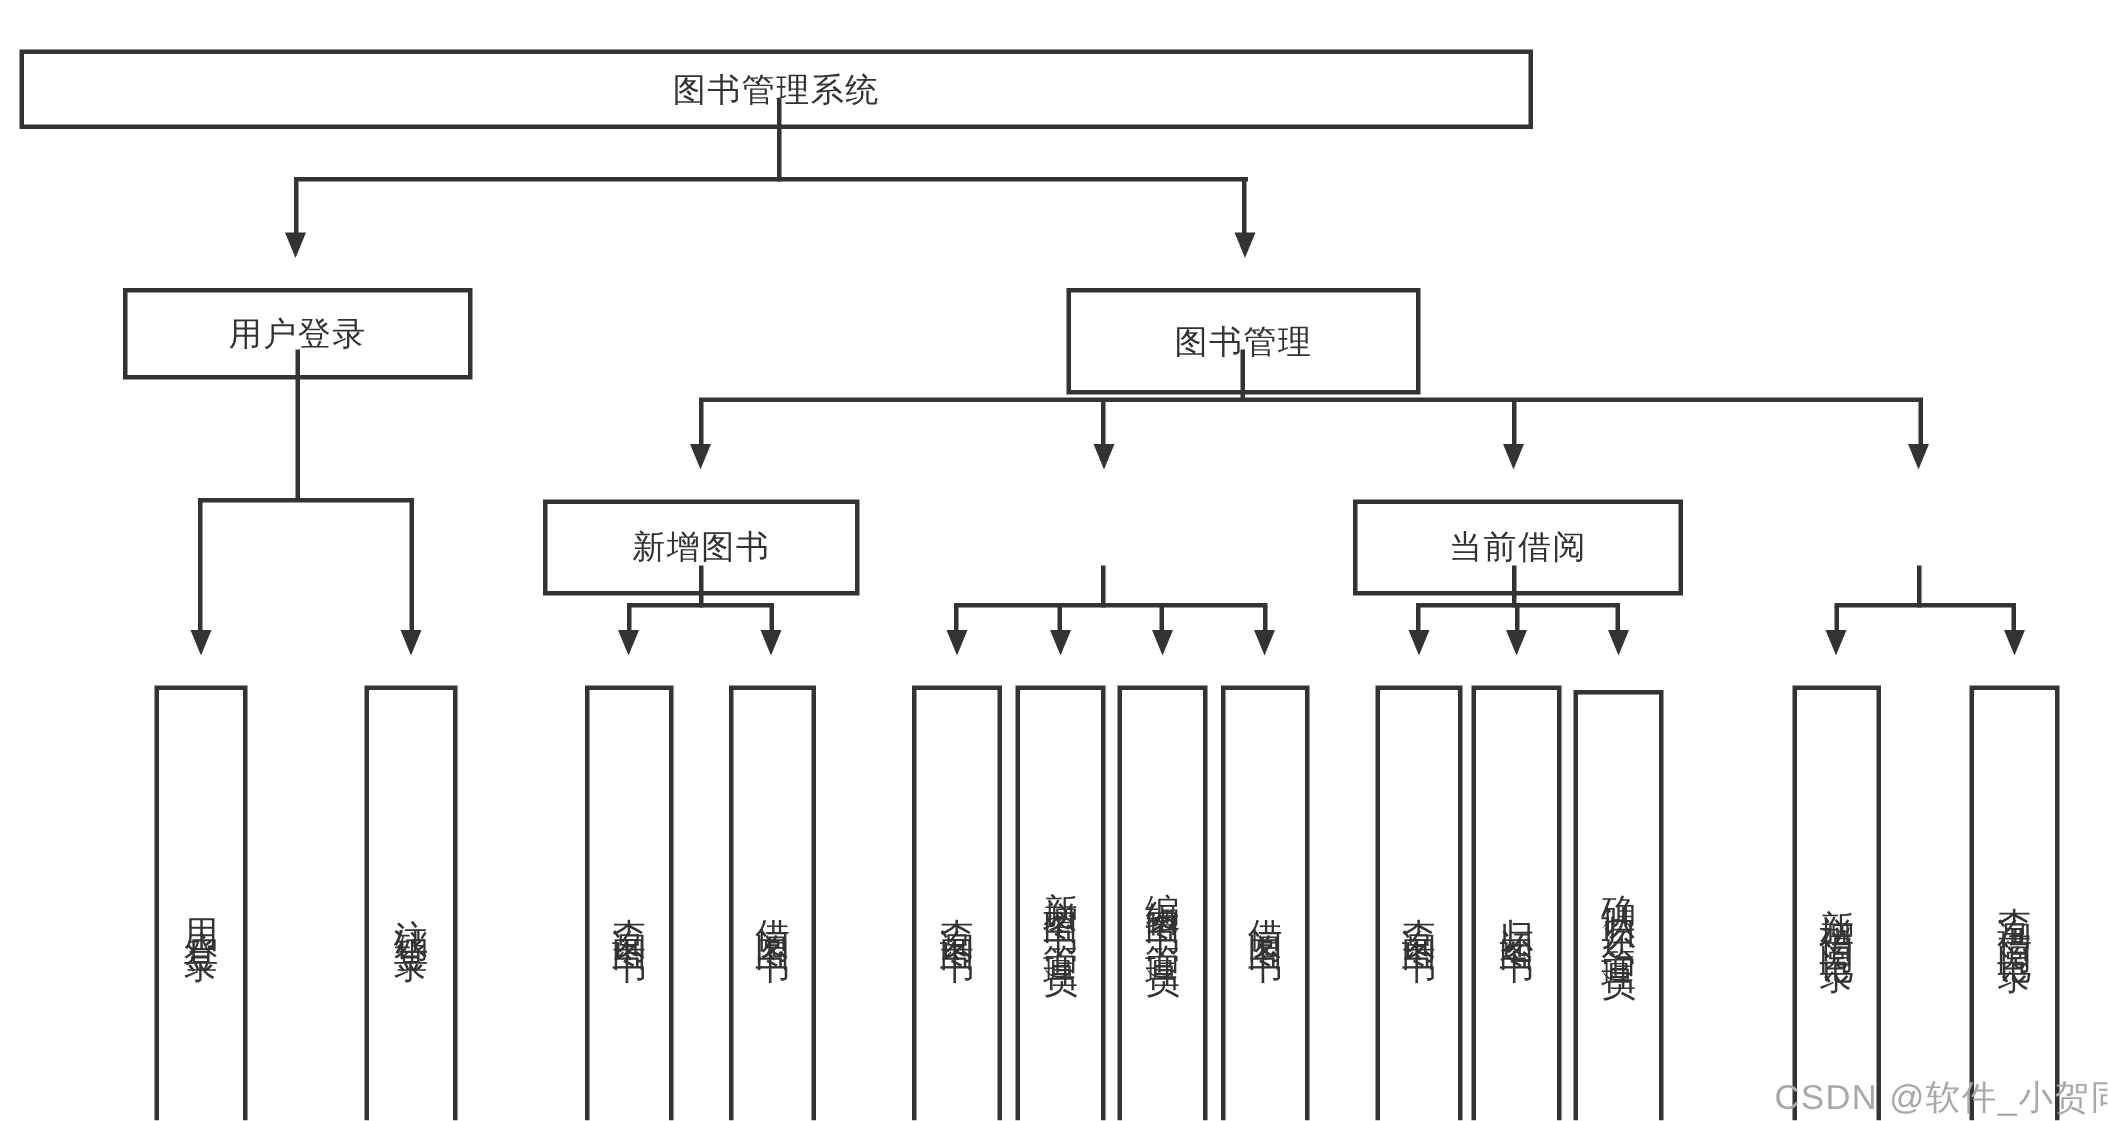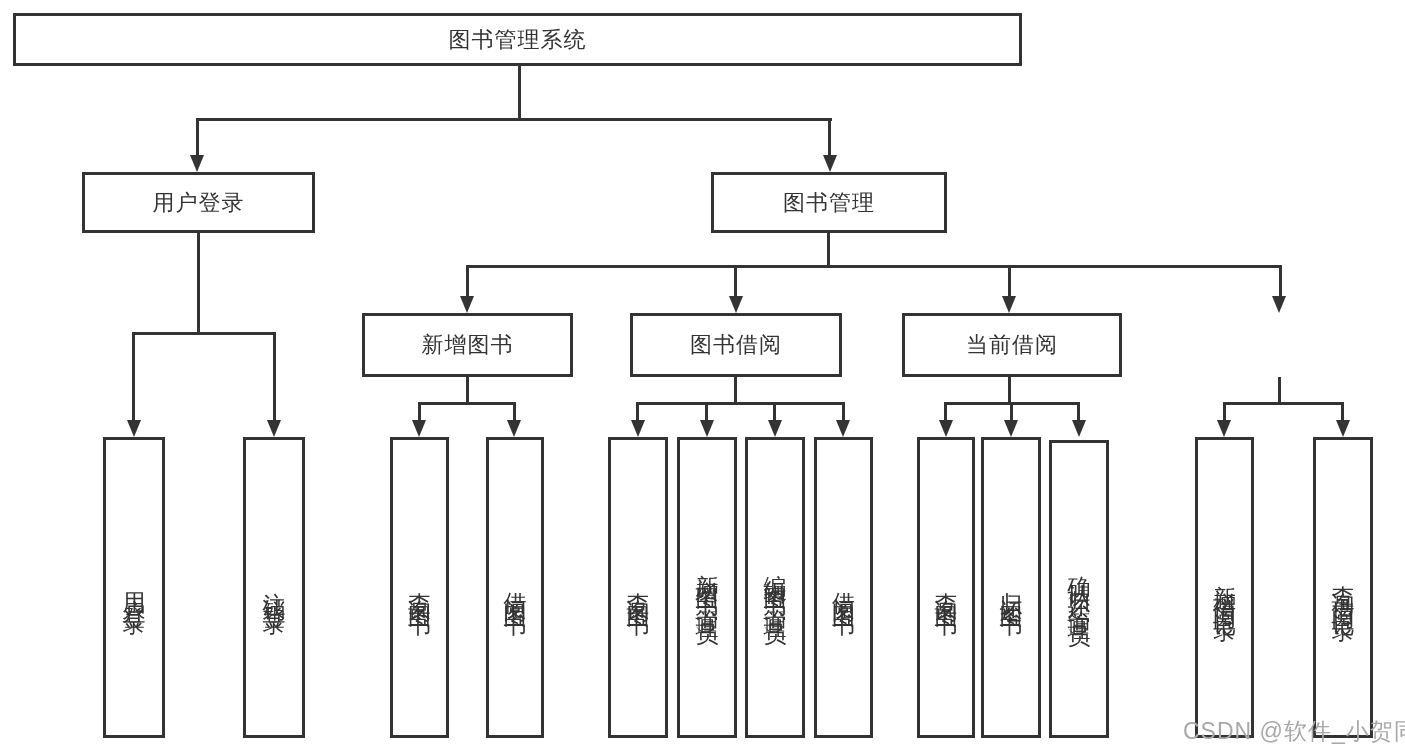--- a/index.html
+++ b/index.html
@@ -3,21 +3,21 @@
 <meta charset="utf-8">
 <style>
   html,body{margin:0;padding:0;background:#fff;}
   .canvas{
     position:relative;width:1405px;height:747px;background:#fff;overflow:hidden;
     font-family:"Liberation Sans","DejaVu Sans",sans-serif;color:#333;
   }
   .nbox{
     position:absolute;border:3px solid #333;background:#fff;box-sizing:border-box;
     display:flex;align-items:center;justify-content:center;
-    font-size:22px;color:#333;letter-spacing:1px;
+    font-size:22px;color:#333;letter-spacing:1px;margin-top:20px;
   }
   .vbox span{
     writing-mode:vertical-rl;text-orientation:mixed;
     font-size:23px;letter-spacing:7px;line-height:1;white-space:nowrap;
   }
   .line{position:absolute;background:#333;}
   .arrow{
     position:absolute;width:0;height:0;
     border-left:7px solid transparent;border-right:7px solid transparent;
     border-top:17px solid #333;
@@ -39,21 +39,21 @@
   <div class="line" style="left:518px;top:66px;width:3px;height:55px;"></div>
   <div class="line" style="left:196px;top:118px;width:636px;height:3px;"></div>
   <div class="line" style="left:196px;top:120px;width:3px;height:40px;"></div>
   <div class="arrow" style="left:190px;top:155px;"></div>
   <div class="line" style="left:828px;top:120px;width:3px;height:40px;"></div>
   <div class="arrow" style="left:823px;top:155px;"></div>
 
   <div class="nbox" style="left:82px;top:172px;width:233px;height:61px;">
     <span>用户登录</span>
   </div>
-  <div class="nbox" style="left:711px;top:172px;width:236px;height:61px;">
+  <div class="nbox" style="left:711px;top:172px;width:236px;height:71px;">
     <span>图书管理</span>
   </div>
 
   <div class="line" style="left:197px;top:233px;width:3px;height:101px;"></div>
   <div class="line" style="left:132px;top:332px;width:144px;height:3px;"></div>
   <div class="line" style="left:132px;top:334px;width:3px;height:90px;"></div>
   <div class="arrow" style="left:127px;top:420px;"></div>
   <div class="line" style="left:273px;top:334px;width:3px;height:90px;"></div>
   <div class="arrow" style="left:267px;top:420px;"></div>
 
@@ -63,23 +63,20 @@
   <div class="arrow" style="left:460px;top:296px;"></div>
   <div class="line" style="left:734px;top:267px;width:3px;height:35px;"></div>
   <div class="arrow" style="left:729px;top:296px;"></div>
   <div class="line" style="left:1008px;top:267px;width:3px;height:35px;"></div>
   <div class="arrow" style="left:1002px;top:296px;"></div>
   <div class="line" style="left:1279px;top:267px;width:3px;height:35px;"></div>
   <div class="arrow" style="left:1272px;top:296px;"></div>
 
   <div class="nbox" style="left:362px;top:313px;width:211px;height:64px;">
     <span>新增图书</span>
-  </div>
-  <div class="nbox" style="left:630px;top:313px;width:212px;height:64px;">
-    <span>图书借阅</span>
   </div>
   <div class="nbox" style="left:902px;top:313px;width:220px;height:64px;">
     <span>当前借阅</span>
   </div>
 
   <div class="line" style="left:466px;top:377px;width:3px;height:28px;"></div>
   <div class="line" style="left:418px;top:402px;width:98px;height:3px;"></div>
   <div class="line" style="left:418px;top:404px;width:3px;height:20px;"></div>
   <div class="arrow" style="left:412px;top:420px;"></div>
   <div class="line" style="left:513px;top:404px;width:3px;height:20px;"></div>

